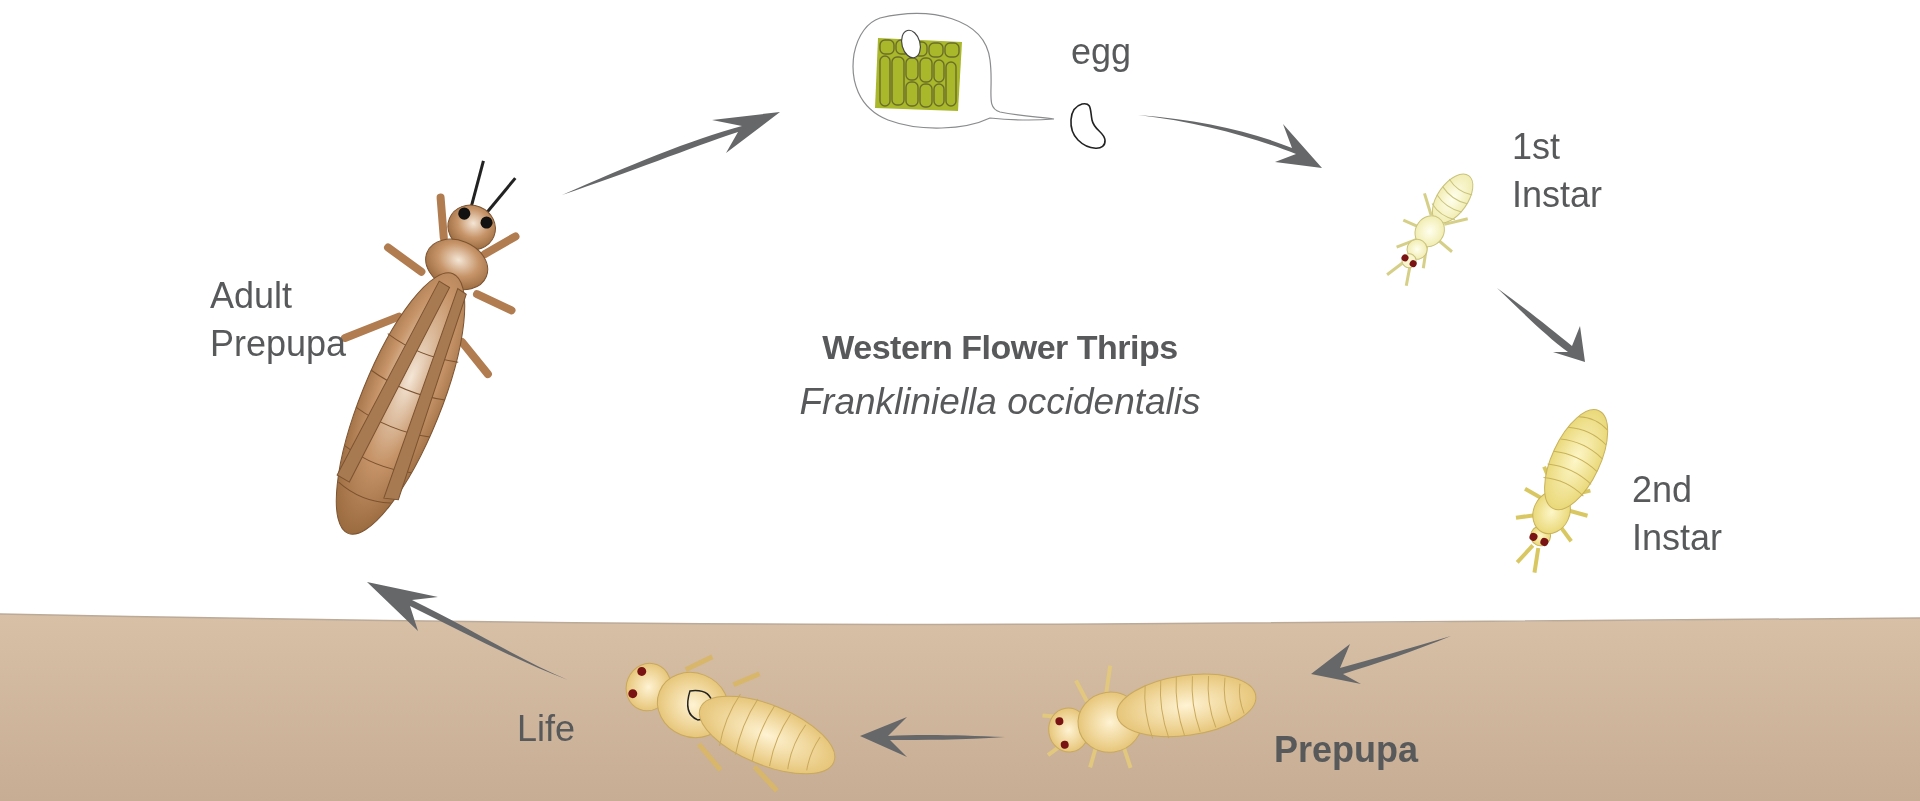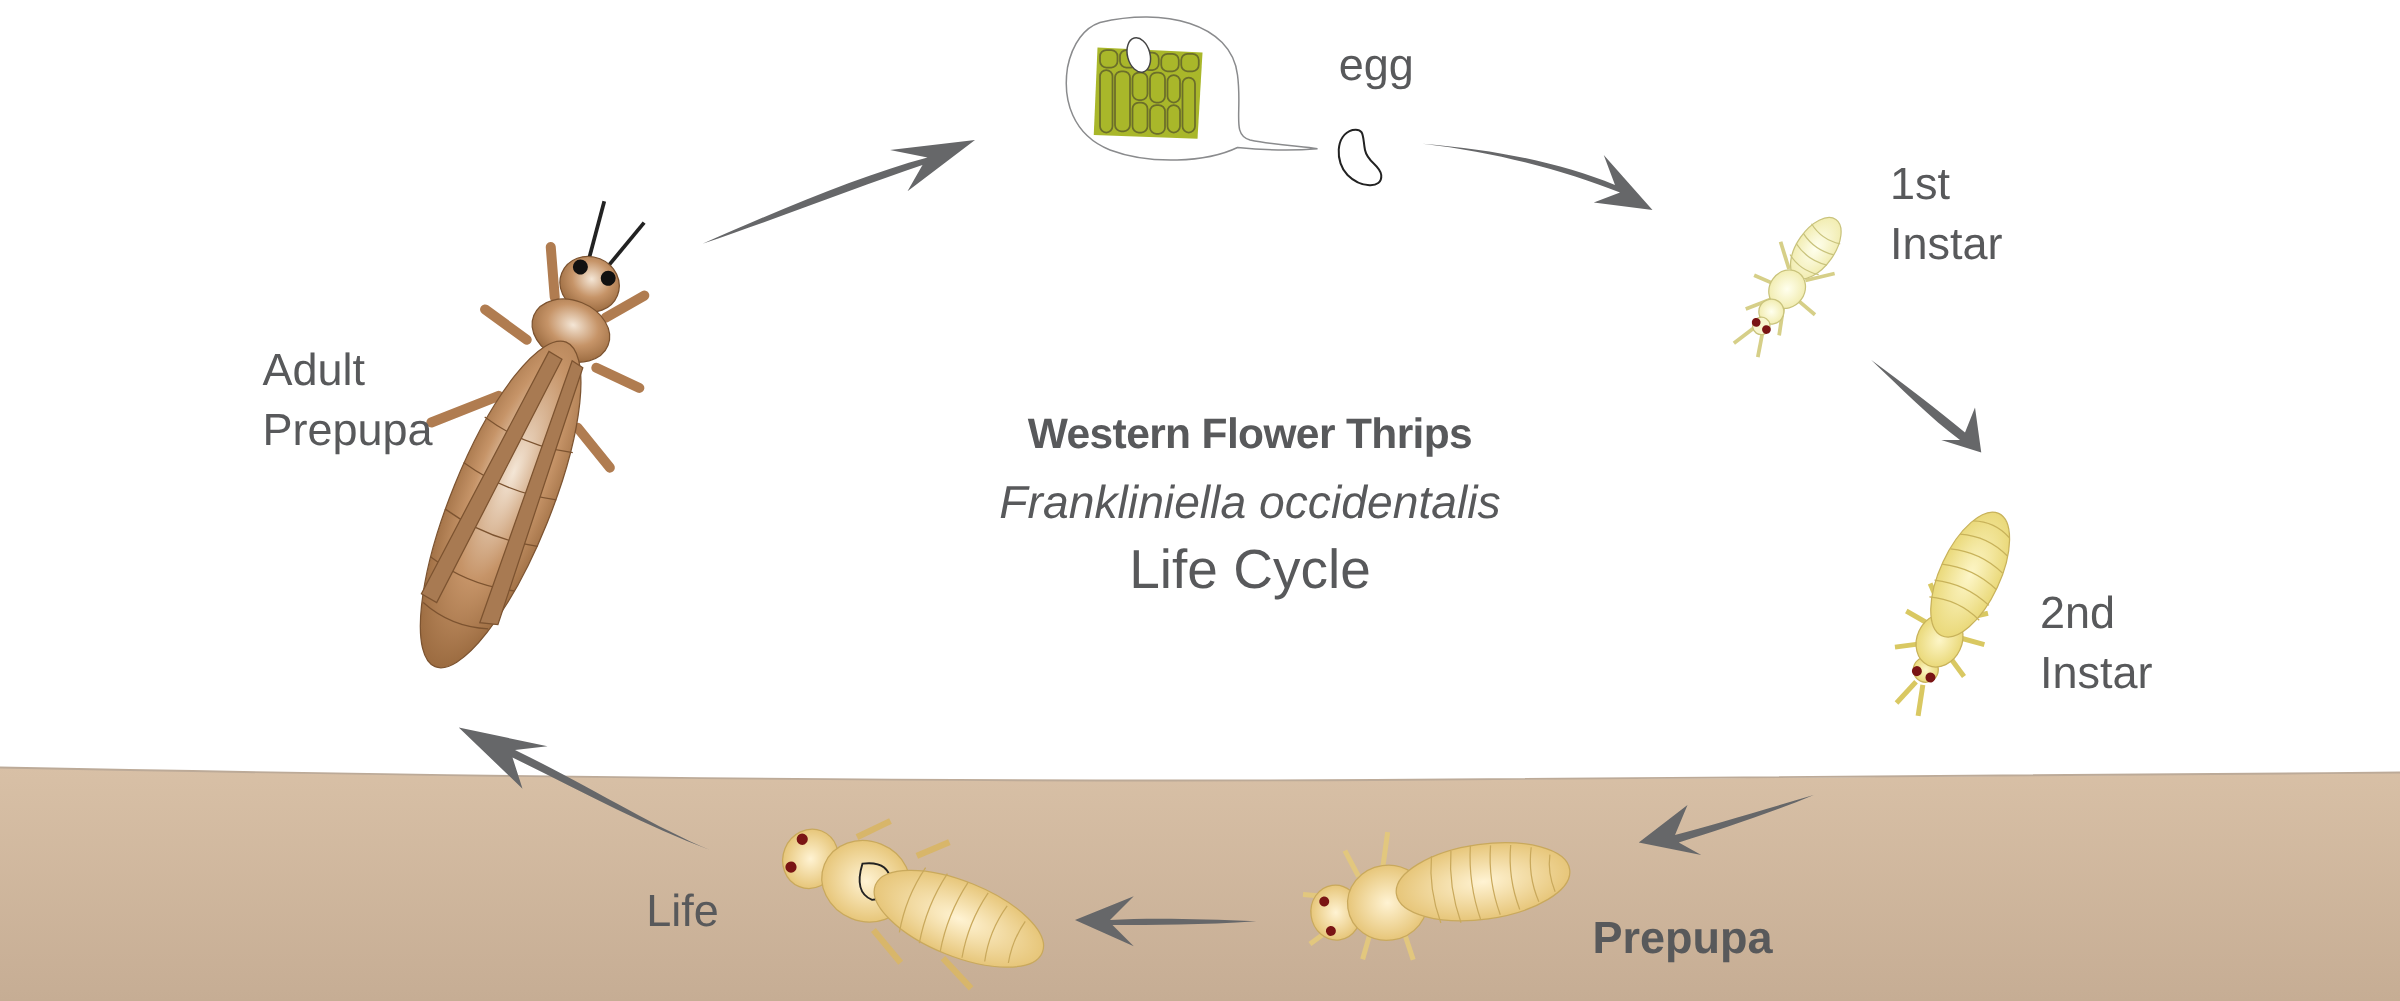--- a/index.html
+++ b/index.html
@@ -233,15 +233,14 @@
   <div class="lbl" style="left:517px; top:705px;">Life</div>
 
   <div class="lbl" style="left:210px; top:272px;">
     <div>Adult</div>
     <div>Prepupa</div>
   </div>
 
   <div class="title-block">
     <div class="title-main">Western Flower Thrips</div>
     <div class="title-sci">Frankliniella occidentalis</div>
-    <div class="title-sub">Life Cycle</div>
   </div>
 </div>
 
 </body></html>

